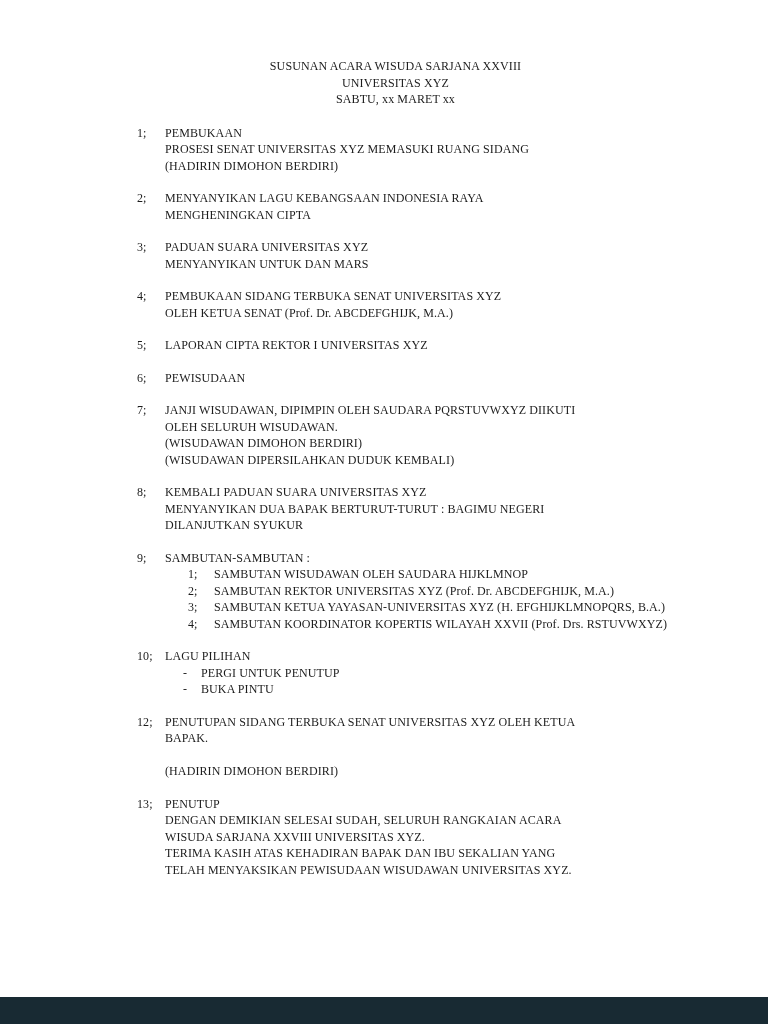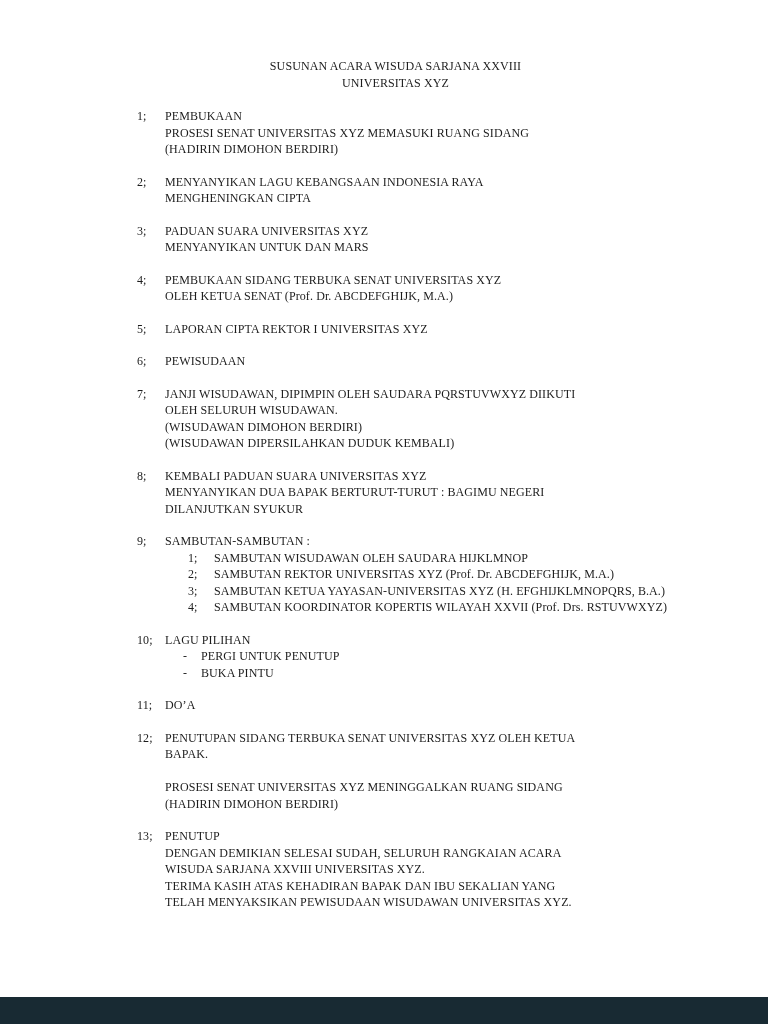--- a/index.html
+++ b/index.html
@@ -84,20 +84,21 @@
   }
 </style>
 </head>
 <body>
 
 <div class="canvas">
   <div class="page">
     <div class="title">
       <div>SUSUNAN ACARA WISUDA SARJANA XXVIII</div>
       <div>UNIVERSITAS XYZ</div>
+      <div>SABTU, xx MARET xx</div>
     </div>
     <div class="items" id="items">
         <div class="item">
           <span class="num">1;</span>
           <div class="body">
             <div class="line">PEMBUKAAN</div>
             <div class="line">PROSESI SENAT UNIVERSITAS XYZ MEMASUKI RUANG SIDANG</div>
             <div class="line">(HADIRIN DIMOHON BERDIRI)</div>
           </div>
         </div>
@@ -181,32 +182,25 @@
               <span class="dash">-</span>
               <div class="bullet-text">PERGI UNTUK PENUTUP</div>
             </div>
             <div class="bullet-row">
               <span class="dash">-</span>
               <div class="bullet-text">BUKA PINTU</div>
             </div>
           </div>
         </div>
         <div class="item">
-          <span class="num">11;</span>
-          <div class="body">
-            <div class="line">DO’A</div>
-          </div>
-        </div>
-        <div class="item">
           <span class="num">12;</span>
           <div class="body">
             <div class="line">PENUTUPAN SIDANG TERBUKA SENAT UNIVERSITAS XYZ OLEH KETUA</div>
             <div class="line">BAPAK.</div>
             <div class="line blank"></div>
-            <div class="line">PROSESI SENAT UNIVERSITAS XYZ MENINGGALKAN RUANG SIDANG</div>
             <div class="line">(HADIRIN DIMOHON BERDIRI)</div>
           </div>
         </div>
         <div class="item">
           <span class="num">13;</span>
           <div class="body">
             <div class="line">PENUTUP</div>
             <div class="line">DENGAN DEMIKIAN SELESAI SUDAH, SELURUH RANGKAIAN ACARA</div>
             <div class="line">WISUDA SARJANA XXVIII UNIVERSITAS XYZ.</div>
             <div class="line">TERIMA KASIH ATAS KEHADIRAN BAPAK DAN IBU SEKALIAN YANG</div>

